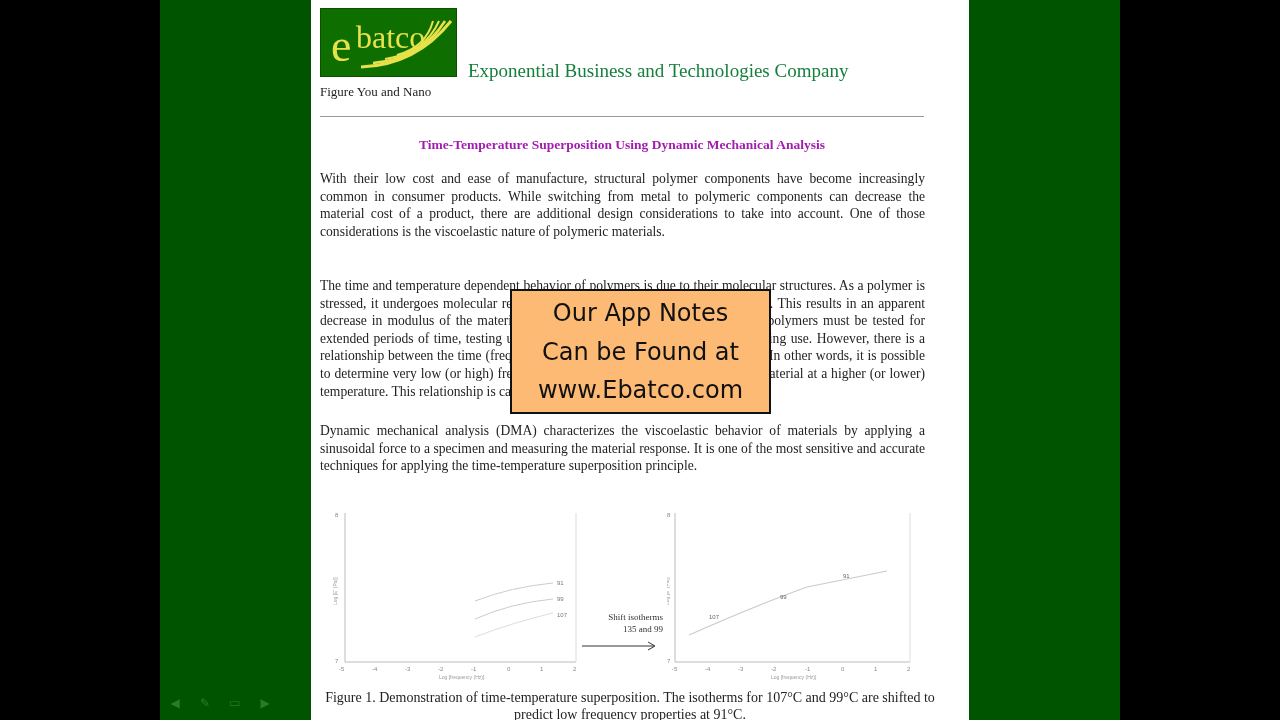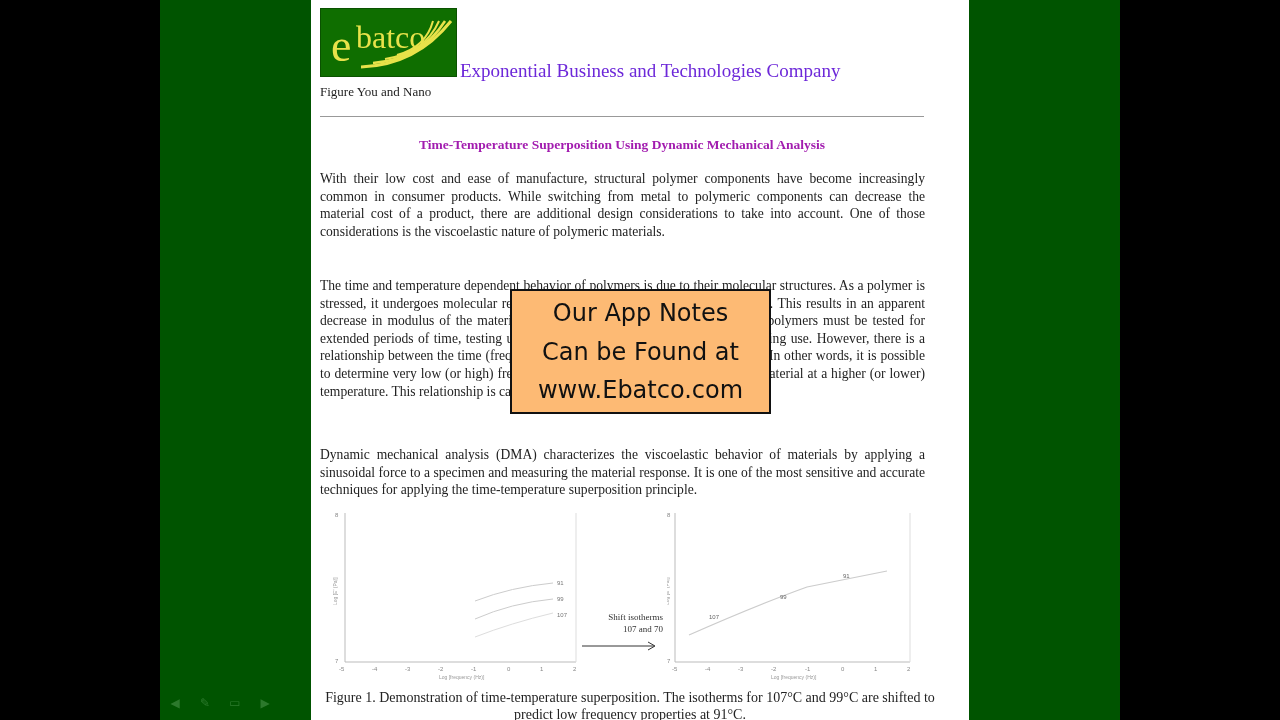--- a/index.html
+++ b/index.html
@@ -3,28 +3,28 @@
 <meta charset="utf-8">
 <style>
   html, body { margin:0; padding:0; }
   body { width:1280px; height:720px; overflow:hidden; background:#000; position:relative; font-family:"Liberation Serif", serif; }
   .slide-bg { position:absolute; left:160px; top:0; width:960px; height:720px; background:#005400; }
   .page { position:absolute; left:311px; top:0; width:658px; height:720px; background:#fff; overflow:hidden; }
   .logo { position:absolute; left:9px; top:8px; width:137px; height:69px; background:#0f6e00; border:1px solid #0a5200; box-sizing:border-box; }
   .logo .e { position:absolute; left:10px; top:14px; font-size:46px; color:#e8e24a; line-height:1; font-family:"Liberation Serif", serif; }
   .logo .batco { position:absolute; left:35px; top:12px; font-size:32px; color:#e8e24a; line-height:1; font-family:"Liberation Serif", serif; }
   .logo svg { position:absolute; left:0; top:0; }
-  .company { position:absolute; left:149px; top:60px; font-size:19px; color:#6d28d9; white-space:nowrap; }
+  .company { position:absolute; left:157px; top:60px; font-size:19px; color:#15803d; white-space:nowrap; }
   .tagline { position:absolute; left:9px; top:84px; font-size:13px; color:#222; }
   .hr { position:absolute; left:9px; top:116px; width:604px; height:1px; background:#999; }
   .title { position:absolute; left:9px; top:137px; width:604px; text-align:center; font-weight:bold; font-size:13.5px; color:#a21caf; }
   .para { position:absolute; left:9px; width:605px; font-size:13.6px; line-height:17.6px; color:#222; text-align:justify; }
   .p1 { top:170px; }
   .p2 { top:277px; }
-  .p3 { top:446px; }
+  .p3 { top:422px; }
   .overlay { position:absolute; left:199px; top:289px; width:261px; height:125px; background:#fdba74; border:2px solid #111; box-sizing:border-box; text-align:center; font-family:"DejaVu Sans", sans-serif; font-size:24px; line-height:38.5px; color:#111; padding-top:3px; }
   .chart { position:absolute; top:505px; }
   .chart svg text { font-family:"Liberation Sans", sans-serif; }
   .shift { position:absolute; left:268px; top:611px; width:84px; text-align:right; font-size:9px; line-height:12px; color:#333; }
   .arrow { position:absolute; left:271px; top:640px; }
   .caption { position:absolute; left:9px; top:689px; width:620px; text-align:center; font-size:14px; line-height:17px; color:#222; }
   .controls { position:absolute; left:166px; top:696px; display:flex; gap:12px; opacity:0.35; }
   .controls span { width:18px; height:14px; display:inline-block; color:#7fbf7f; font-size:12px; line-height:14px; text-align:center; font-family:"DejaVu Sans", sans-serif; }
 </style>
 </head>
@@ -75,21 +75,21 @@
       <path d="M144 114 Q180 98 222 94" stroke="#ccc" stroke-width="1" fill="none"></path>
       <path d="M144 132 Q180 118 222 108" stroke="#ddd" stroke-width="1" fill="none"></path>
       <text x="226" y="80" font-size="6" fill="#777">91</text>
       <text x="226" y="96" font-size="6" fill="#777">99</text>
       <text x="226" y="112" font-size="6" fill="#777">107</text>
     </svg>
   </div>
 
   <div class="shift">
     <div>Shift isotherms</div>
-    <div>107 and 70</div>
+    <div>135 and 99</div>
   </div>
   <svg class="arrow" width="76" height="12">
     <line x1="0" y1="6" x2="72" y2="6" stroke="#333" stroke-width="1"></line>
     <path d="M66 2 L73 6 L66 10" stroke="#333" fill="none" stroke-width="1"></path>
   </svg>
 
   <div class="chart" style="left:356px;">
     <svg width="250" height="175">
       <line x1="8" y1="8" x2="8" y2="157" stroke="#bbb"></line>
       <line x1="8" y1="157" x2="243" y2="157" stroke="#bbb"></line>

